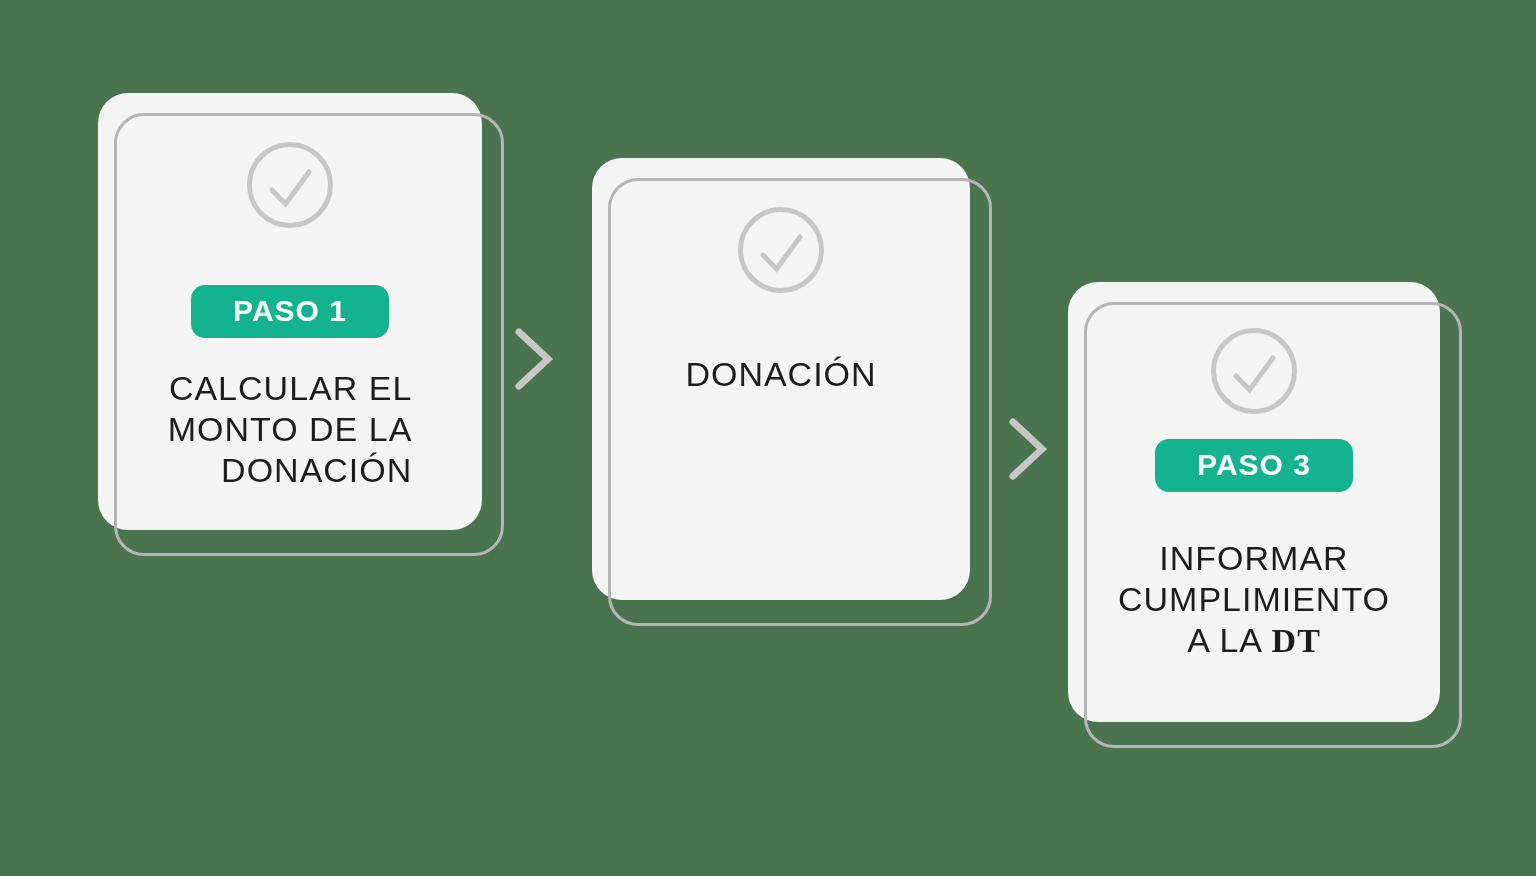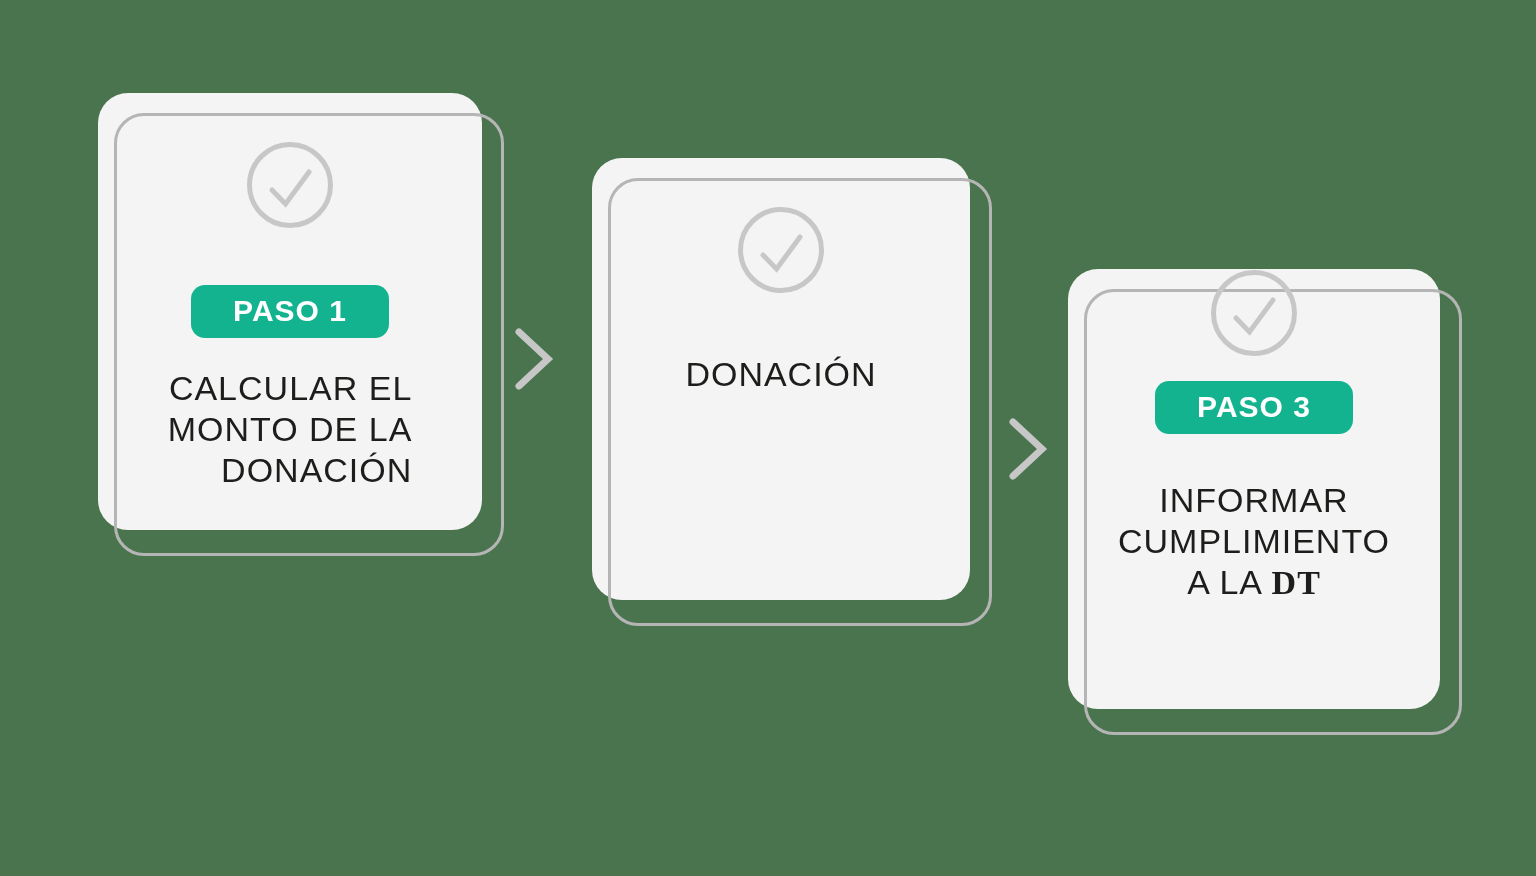--- a/index.html
+++ b/index.html
@@ -40,21 +40,21 @@
     left: 16px;
     top: 20px;
     width: 100%;
     height: 100%;
     border: 3px solid var(--shadow);
     border-radius: 30px;
     z-index: -1;
   }
   .card-1 { left: 98px;  top: 93px;  width: 384px; height: 437px; padding-top: 48px; }
   .card-2 { left: 592px; top: 158px; width: 378px; height: 442px; padding-top: 48px; }
-  .card-3 { left: 1068px; top: 269px; width: 372px; height: 440px; }
+  .card-3 { left: 1068px; top: 282px; width: 372px; height: 440px; padding-top: 45px; }
 
   .check { width: 88px; height: 88px; display: block; }
   .check svg { width: 88px; height: 88px; display: block; }
   .check circle { fill: none; stroke: var(--icon); stroke-width: 5; }
   .check path { fill: none; stroke: var(--icon); stroke-width: 5; stroke-linecap: round; }
 
   .badge {
     display: inline-block;
     background: var(--badge);
     color: var(--badge-text);

